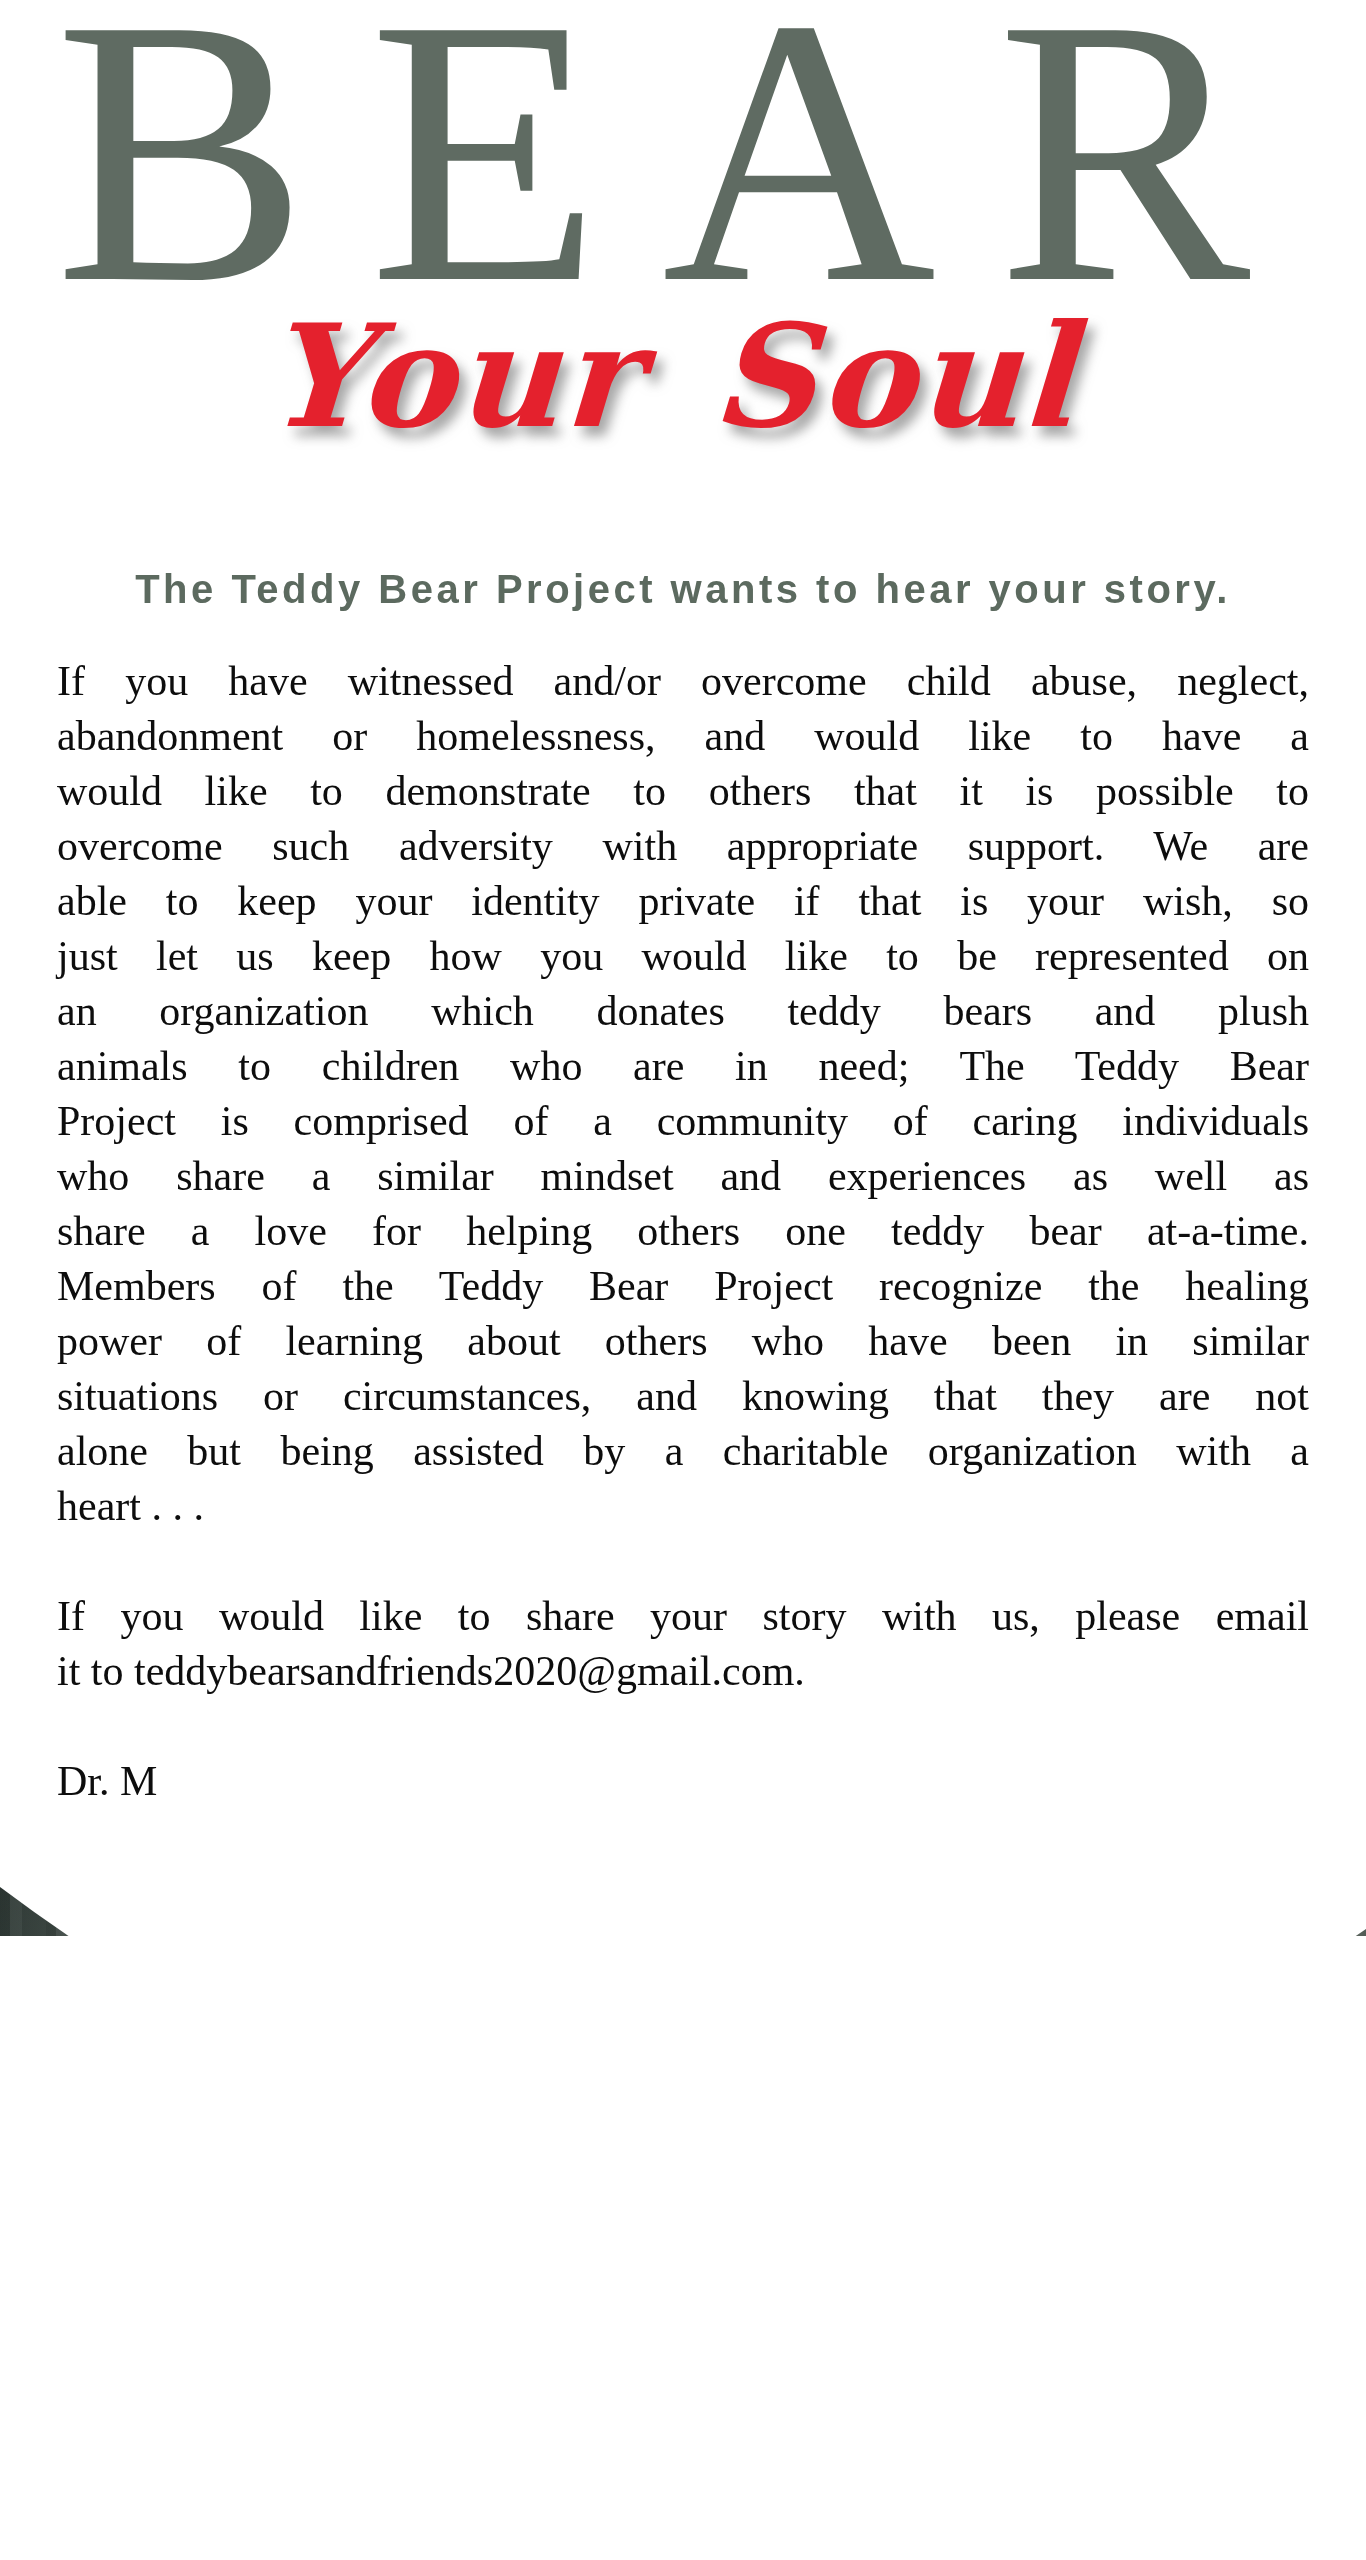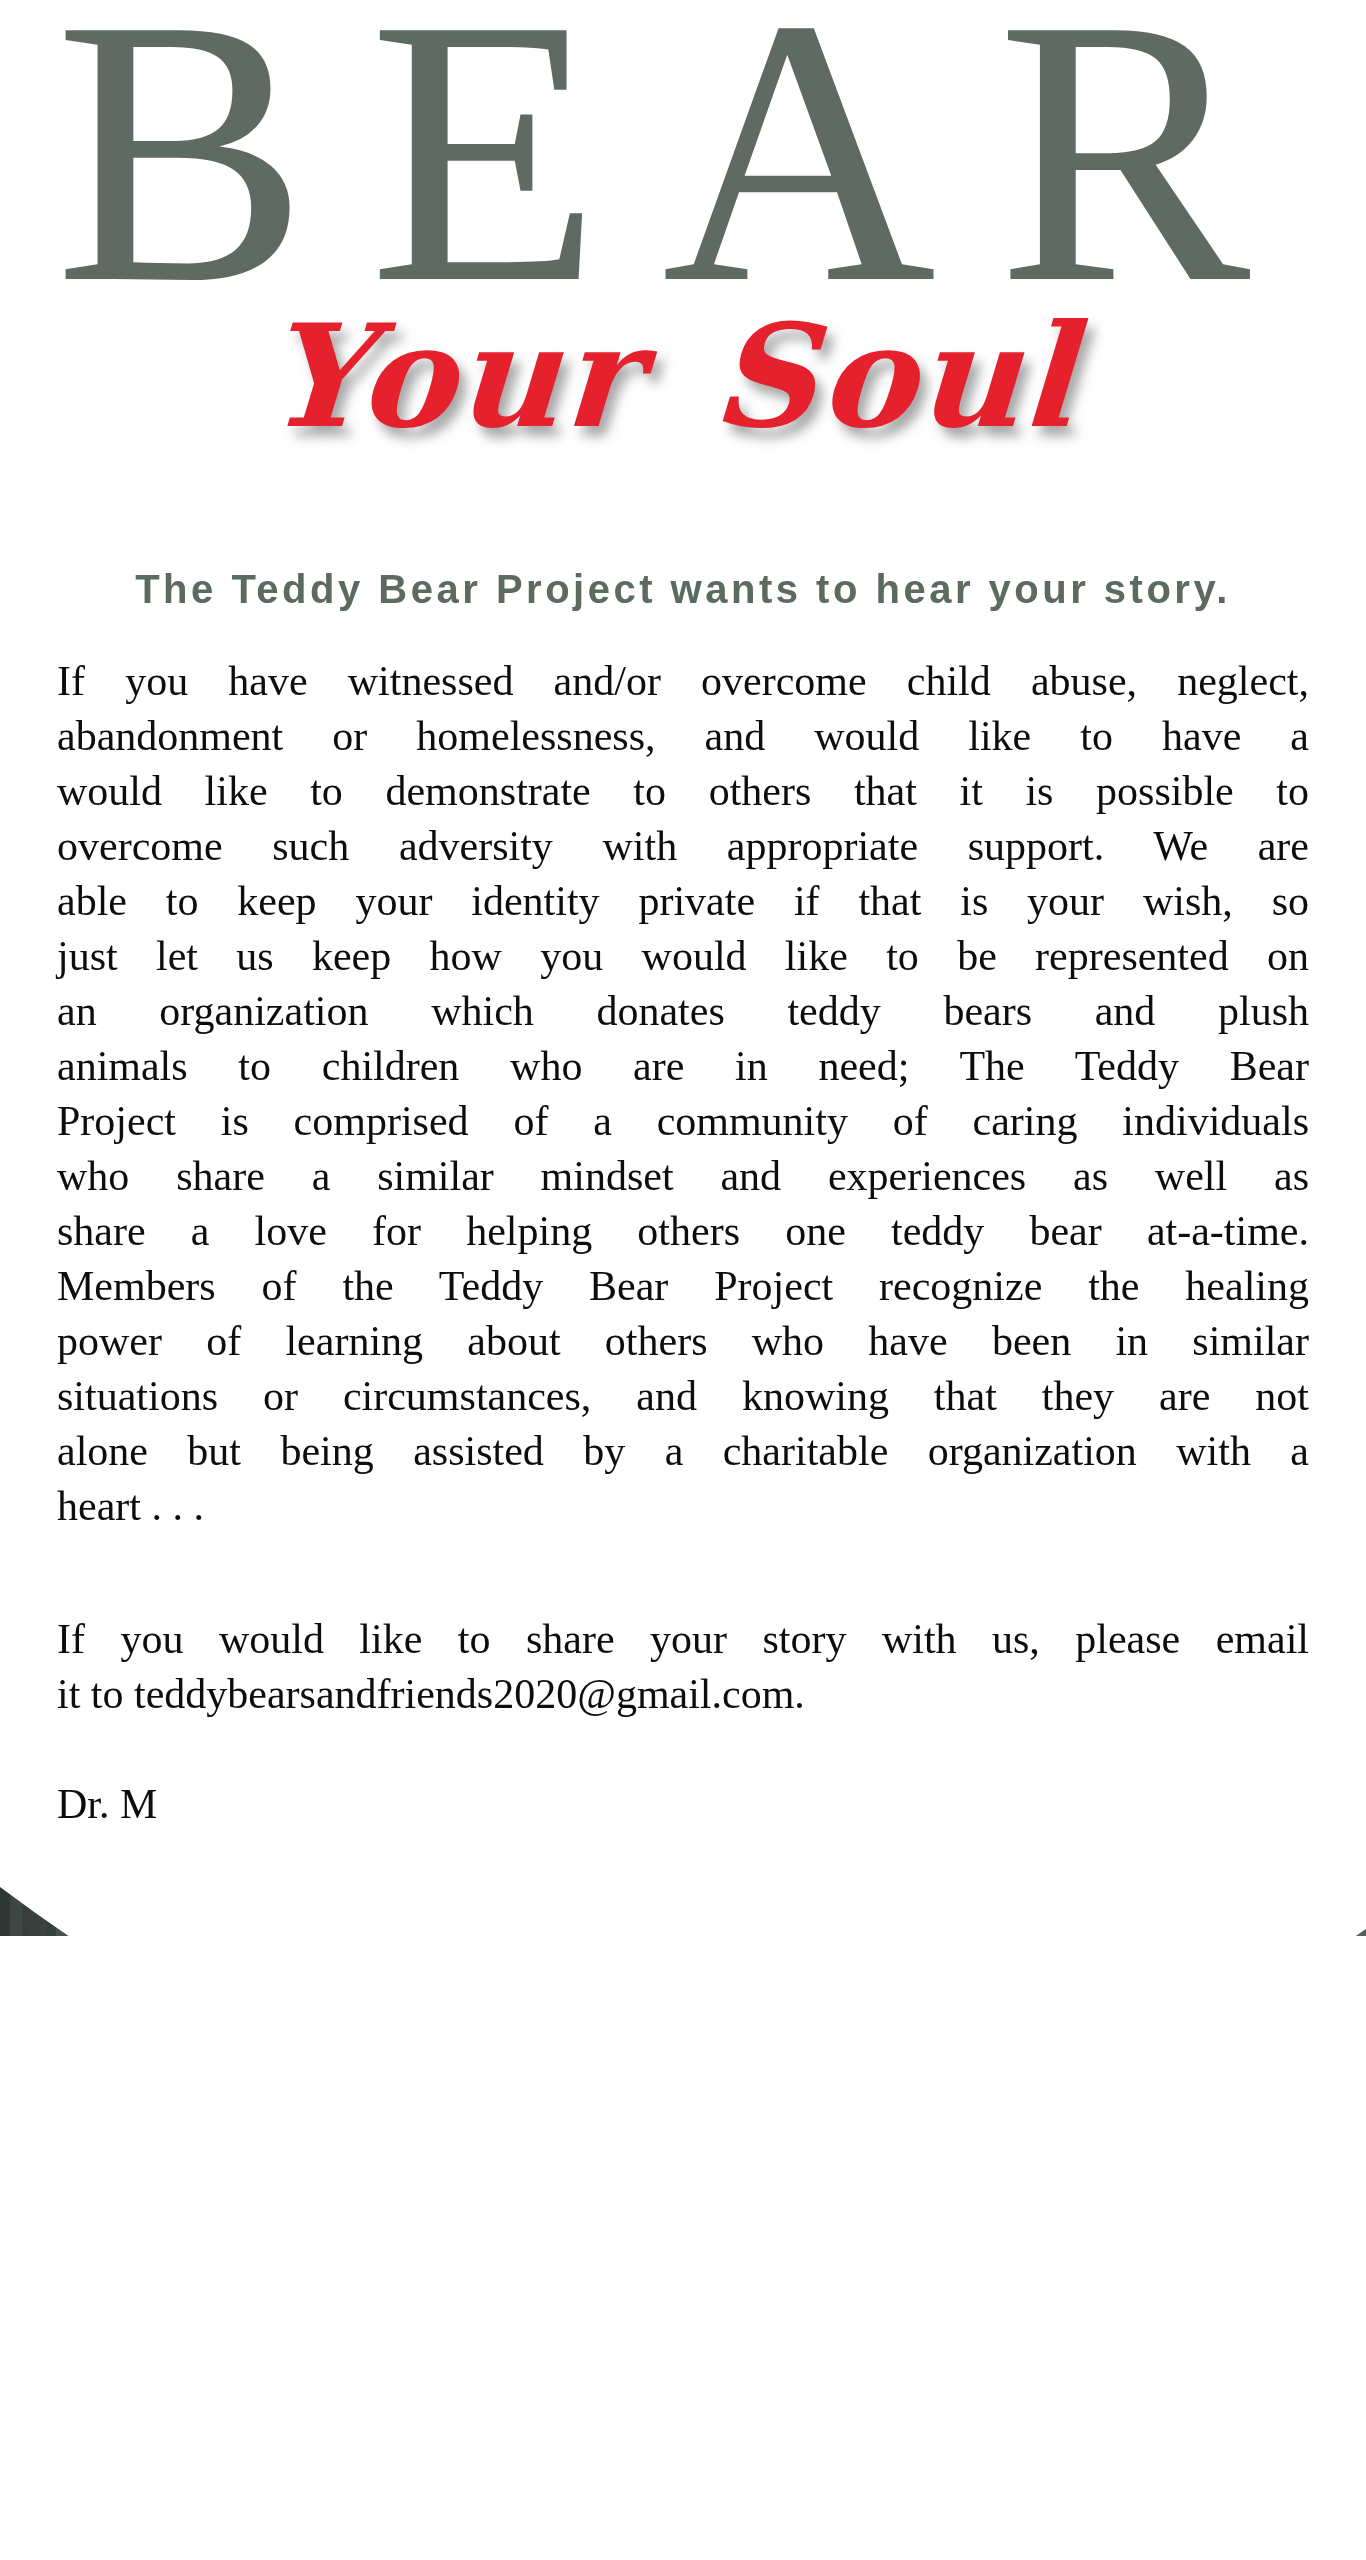--- a/index.html
+++ b/index.html
@@ -17,21 +17,21 @@
               transform:skewX(-6deg); text-shadow:8px 10px 12px rgba(110,110,110,0.6); }
 
   .headline { position:absolute; top:567px; left:0; width:100%; text-align:center;
               font-family:"Liberation Sans",sans-serif; font-weight:700; font-size:40px;
               letter-spacing:3.5px; color:#5c6a5f; }
 
   .article { position:absolute; top:654px; left:57px; width:1252px; color:#0d0d0d;
              font-size:42px; line-height:55px; }
   .jline    { text-align:justify; text-align-last:justify; }
   .lastline { text-align:left; }
-  .para2 { margin-top:78px; }
+  .para2 { margin-top:55px; }
   .signature { margin-top:55px; }
 
   
   .forest { position:absolute; top:1878px; left:0; width:1366px; height:682px;
     background:
       radial-gradient(300px 430px at 63% 94%, rgba(228,238,232,0.60), rgba(228,238,232,0) 70%),
       radial-gradient(210px 620px at 89% 72%, rgba(172,186,179,0.38), rgba(172,186,179,0) 75%),
       repeating-linear-gradient(90deg, rgba(10,16,14,0.10) 0 10px, rgba(255,255,255,0.05) 10px 22px, rgba(0,0,0,0) 22px 46px),
       linear-gradient(180deg, rgba(22,30,27,0.28), rgba(22,30,27,0) 35%),
       linear-gradient(90deg,#37423e 0%,#4a5550 5%,#3b4642 10%,#57615b 15%,#48524d 20%,#3e4944 26%,

